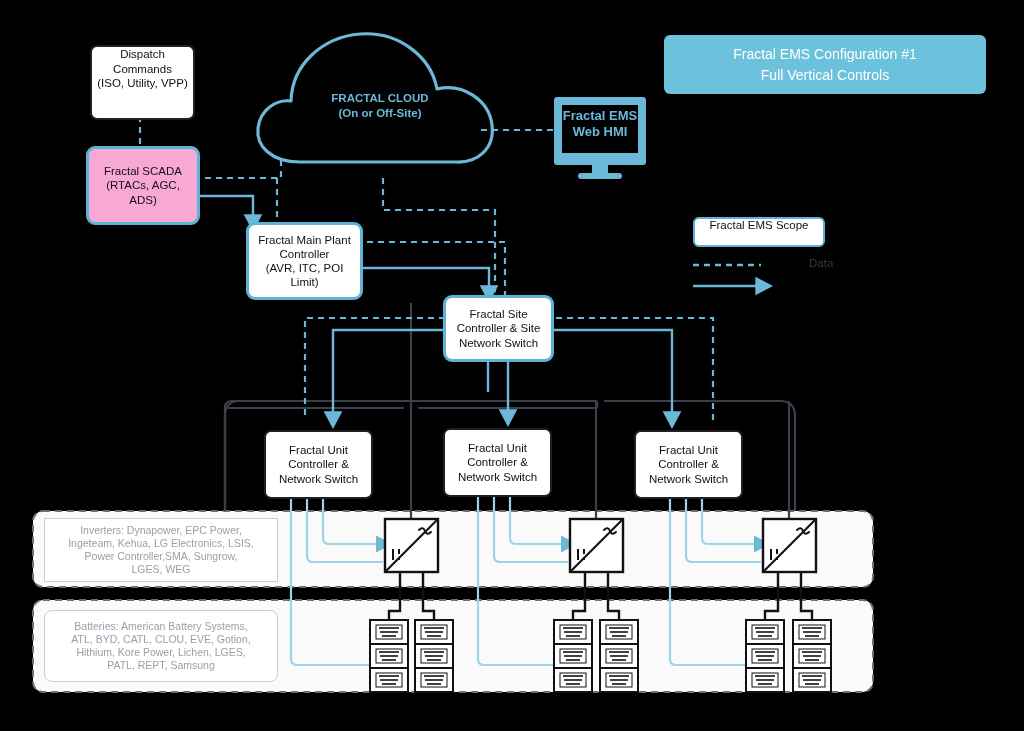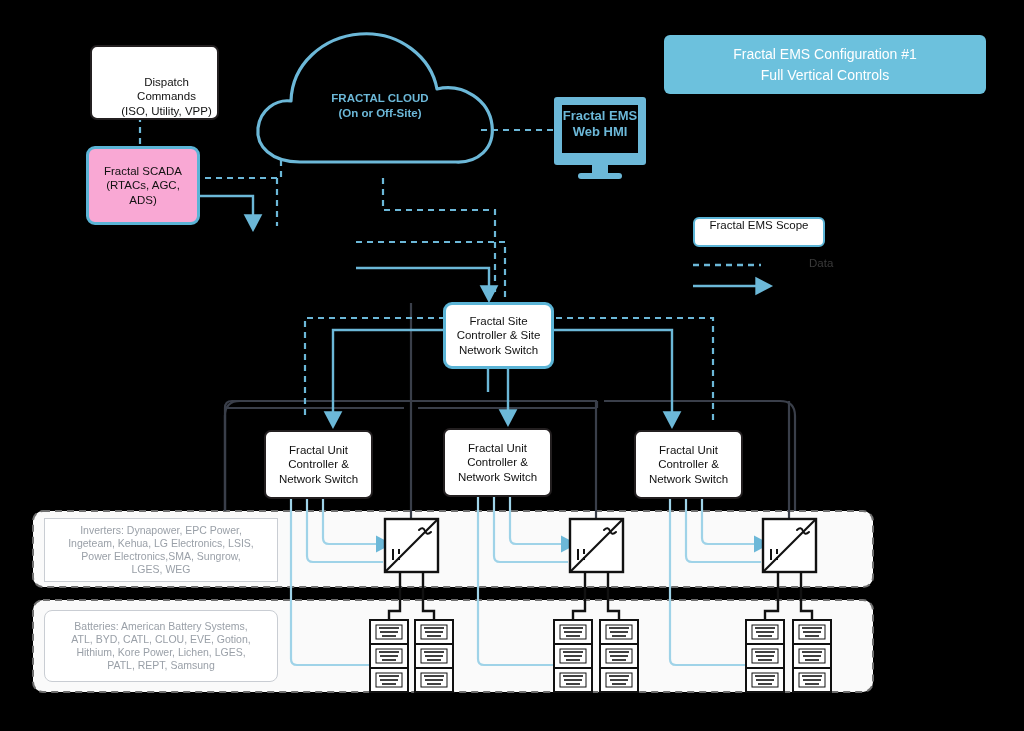--- a/index.html
+++ b/index.html
@@ -262,21 +262,21 @@
 
 <div class="banner" style="position:absolute;left:664px;top:35px;width:322px;height:59px;background:#6cc1dd;
             border-radius:6px;display:flex;flex-direction:column;align-items:center;
             justify-content:center;color:#fff;font-size:14px;line-height:21px;">
   <div>Fractal EMS Configuration #1</div>
   <div>Full Vertical Controls</div>
 </div>
 
 <div style="position:absolute;left:90px;top:45px;width:101px;height:71px;background:#fff;
             border:2px solid #231f20;border-radius:7px;display:flex;flex-direction:column;
-            align-items:center;justify-content:flex-end;font-size:11.5px;line-height:14.5px;color:#111;padding-left:24px;">
+            align-items:center;justify-content:flex-start;font-size:11.5px;line-height:14.5px;color:#111;">
   <div>Dispatch</div>
   <div>Commands</div>
   <div>(ISO, Utility, VPP)</div>
 </div>
 
 <div style="position:absolute;left:86px;top:146px;width:108px;height:73px;background:#f9a8d4;
             border:3px solid #5bb4d6;border-radius:9px;display:flex;flex-direction:column;
             align-items:center;justify-content:center;font-size:11.5px;line-height:14.5px;color:#111;">
   <div>Fractal SCADA</div>
   <div>(RTACs, AGC,</div>
@@ -288,24 +288,32 @@
   <div>FRACTAL CLOUD</div>
   <div>(On or Off-Site)</div>
 </div>
 
 <div style="position:absolute;left:562px;top:108px;width:76px;text-align:center;
             color:#6cb8d8;font-size:13px;line-height:16px;font-weight:bold;">
   <div>Fractal EMS</div>
   <div>Web HMI</div>
 </div>
 
+<div style="position:absolute;left:246px;top:222px;width:111px;height:72px;background:#fff;
+            border:3px solid #5bb4d6;border-radius:9px;display:flex;flex-direction:column;
+            align-items:center;justify-content:center;font-size:11.5px;line-height:14px;color:#111;">
+  <div>Fractal Main Plant</div>
+  <div>Controller</div>
+  <div>(AVR, ITC, POI</div>
+  <div>Limit)</div>
+</div>
 
 <div style="position:absolute;left:443px;top:295px;width:105px;height:61px;background:#fff;
             border:3px solid #5bb4d6;border-radius:9px;display:flex;flex-direction:column;
-            align-items:center;justify-content:center;font-size:11.5px;line-height:14.5px;color:#111;margin-top:7px;">
+            align-items:center;justify-content:center;font-size:11.5px;line-height:14.5px;color:#111;">
   <div>Fractal Site</div>
   <div>Controller &amp; Site</div>
   <div>Network Switch</div>
 </div>
 
 <div style="position:absolute;left:264px;top:430px;width:105px;height:65px;background:#fff;
             border:2px solid #231f20;border-radius:7px;display:flex;flex-direction:column;
             align-items:center;justify-content:center;font-size:11.5px;line-height:14.5px;color:#111;">
   <div>Fractal Unit</div>
   <div>Controller &amp;</div>
@@ -342,21 +350,21 @@
 </svg>
 <div style="position:absolute;left:809px;top:257px;font-size:11.5px;color:#3a3a3a;">Data</div>
 <div style="position:absolute;left:771px;top:278px;font-size:11.5px;color:#3a3a3a;"></div>
 
 <div style="position:absolute;left:44px;top:518px;width:232px;height:62px;background:#fff;
             border:1px solid #c9cdd3;border-radius:0;display:flex;flex-direction:column;
             align-items:center;justify-content:center;font-size:10.5px;line-height:13px;
             color:#9aa0a8;text-align:center;">
   <div>Inverters: Dynapower, EPC Power,</div>
   <div>Ingeteam, Kehua, LG Electronics, LSIS,</div>
-  <div>Power Electronics,SMA, Sungrow,</div>
+  <div>Power Controller,SMA, Sungrow,</div>
   <div>LGES, WEG</div>
 </div>
 
 <div style="position:absolute;left:44px;top:610px;width:232px;height:70px;background:#fff;
             border:1px solid #c9cdd3;border-radius:8px;display:flex;flex-direction:column;
             align-items:center;justify-content:center;font-size:10.5px;line-height:13px;
             color:#9aa0a8;text-align:center;">
   <div>Batteries: American Battery Systems,</div>
   <div>ATL, BYD, CATL, CLOU, EVE, Gotion,</div>
   <div>Hithium, Kore Power, Lichen, LGES,</div>

